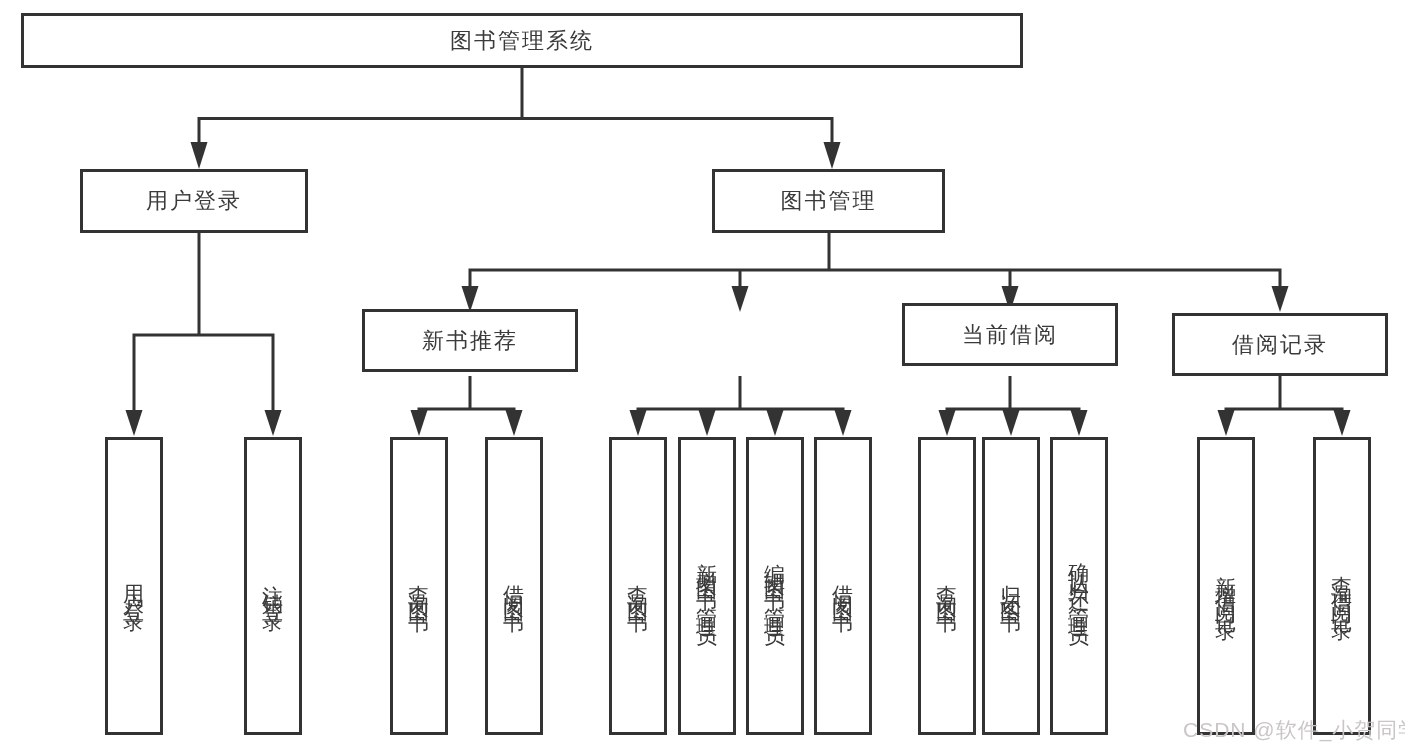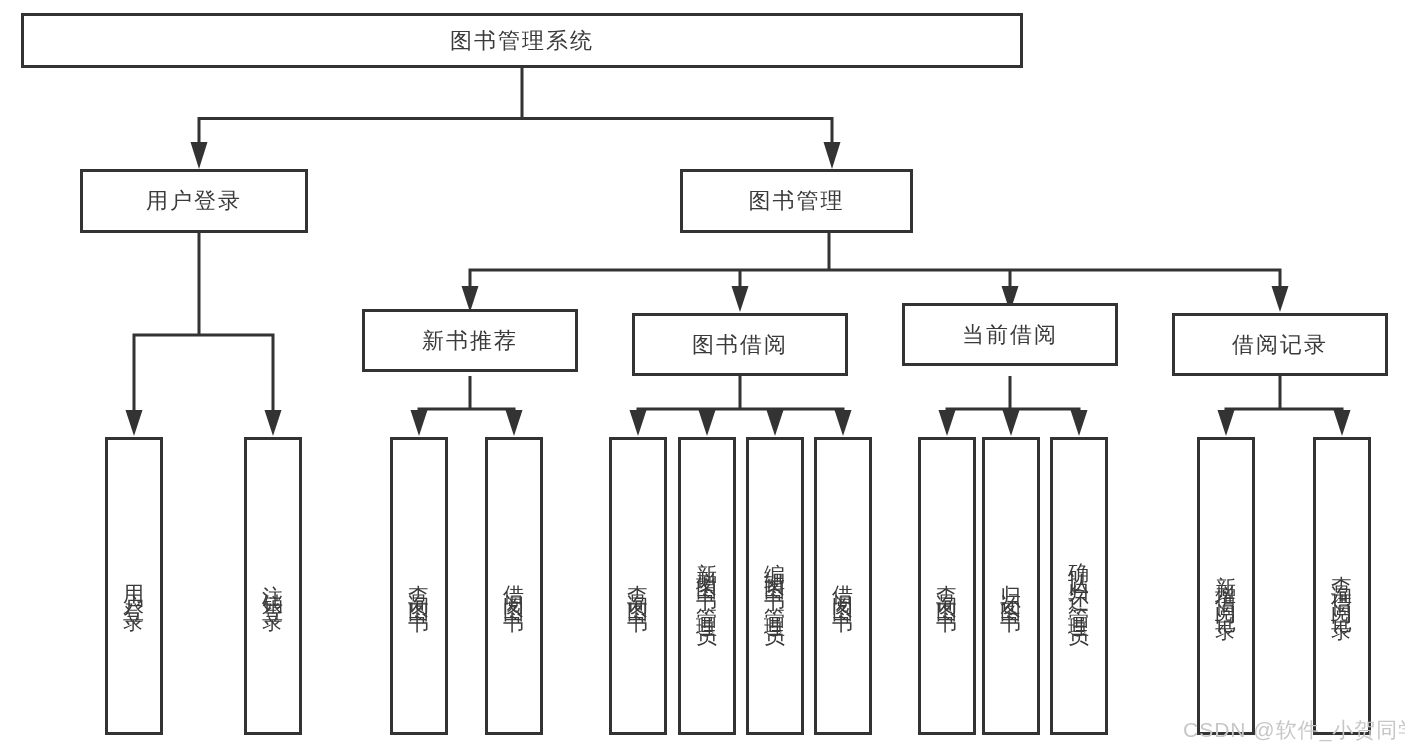--- a/index.html
+++ b/index.html
@@ -103,29 +103,26 @@
     </g>
   </svg>
 
   <div class="node h-node" style="left:21px; top:13px; width:1002px; height:55px;">
     <span>图书管理系统</span>
   </div>
 
   <div class="node h-node" style="left:80px; top:169px; width:228px; height:64px;">
     <span>用户登录</span>
   </div>
-  <div class="node h-node" style="left:680px; top:169px; width:233px; height:64px;">
+  <div class="node h-node" style="left:712px; top:169px; width:233px; height:64px;">
     <span>图书管理</span>
   </div>
 
   <div class="node h-node" style="left:362px; top:309px; width:216px; height:63px;">
     <span>新书推荐</span>
-  </div>
-  <div class="node h-node" style="left:632px; top:313px; width:216px; height:63px;">
-    <span>图书借阅</span>
   </div>
   <div class="node h-node" style="left:902px; top:303px; width:216px; height:63px;">
     <span>当前借阅</span>
   </div>
   <div class="node h-node" style="left:1172px; top:313px; width:216px; height:63px;font-family:Liberation Serif, serif;">
     <span>借阅记录</span>
   </div>
 
   <div class="node v-node" style="left:105px; top:437px; width:58px; height:298px;">
     <span>用户登录</span>

